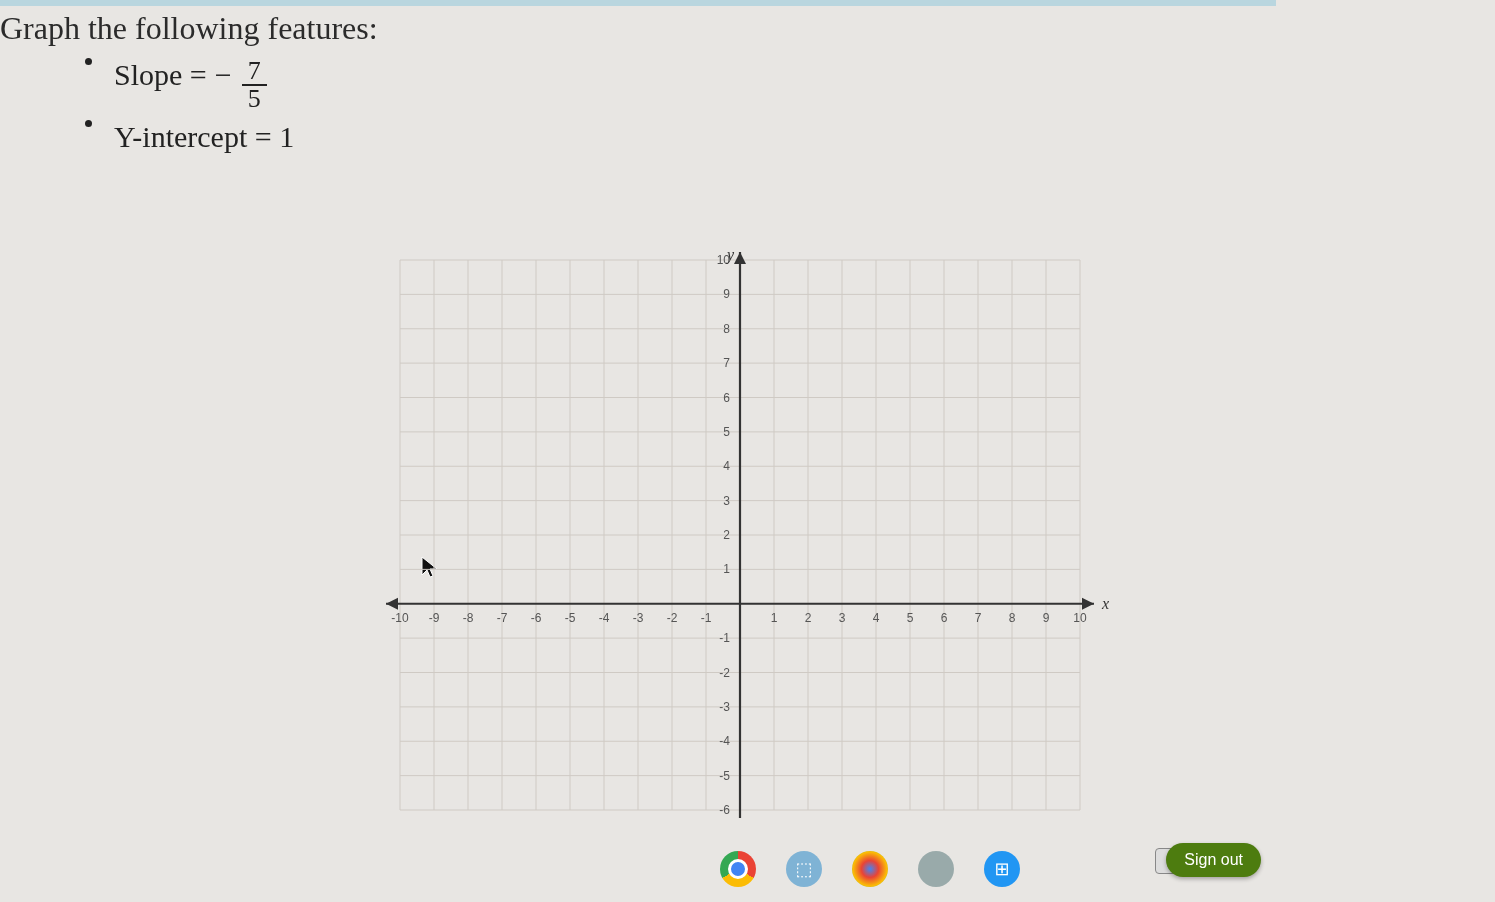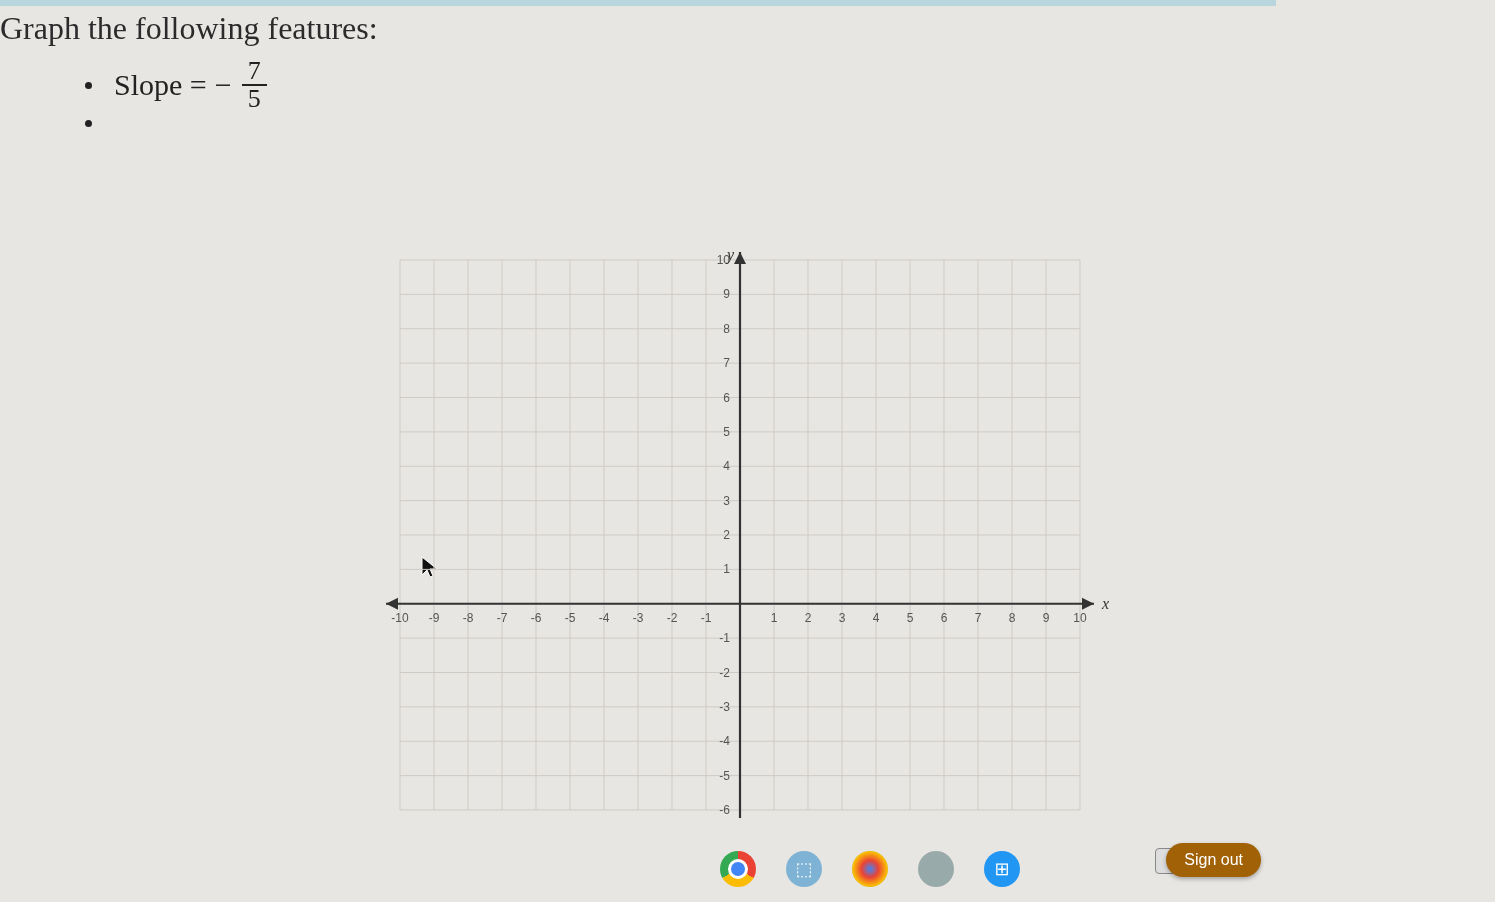--- a/index.html
+++ b/index.html
@@ -1,29 +1,29 @@
 <!DOCTYPE html>
 <html><head>
 <meta charset="utf-8">
 <style>
   html,body{margin:0;padding:0;width:1495px;height:902px;background:#e8e6e3;font-family:Georgia,'Times New Roman',serif;color:#222;overflow:hidden}
   .page{position:relative;width:1276px;height:902px;box-sizing:border-box}
   .top-strip{position:absolute;top:0;left:0;right:0;height:6px;background:#b9d6df}
   .prompt{position:absolute;top:10px;left:0;font-size:32px;color:#2b2b2b}
   .bullets{position:absolute;top:58px;left:85px;font-size:30px;color:#222}
-  .bullets .row{display:flex;align-items:center;margin-bottom:8px}
+  .bullets .row{display:flex;margin-bottom:8px}
   .bullets .dot{width:7px;height:7px;background:#222;border-radius:50%;margin-right:22px;flex:0 0 7px}
   .frac{display:inline-flex;flex-direction:column;align-items:center;margin-left:6px;line-height:1}
   .frac .n{border-bottom:2px solid #222;padding:0 6px;font-size:26px}
   .frac .d{padding:0 6px;font-size:26px}
   .minus{margin:0 4px 0 8px}
   .graph-wrap{position:absolute;top:245px;left:370px;width:740px;height:580px}
   svg{display:block}
   .cursor{position:absolute;top:555px;left:420px;font-size:22px;color:#111}
-  .signout{position:absolute;right:15px;bottom:25px;background:#a16207;color:#fff;font-family:Arial,sans-serif;font-size:16px;padding:8px 18px;border-radius:18px;box-shadow:0 2px 4px rgba(0,0,0,.3)}
+  .signout{position:absolute;right:15px;bottom:25px;background:#4d7c0f;color:#fff;font-family:Arial,sans-serif;font-size:16px;padding:8px 18px;border-radius:18px;box-shadow:0 2px 4px rgba(0,0,0,.3)}
   .taskbar{position:absolute;bottom:15px;left:720px;display:flex;gap:30px;align-items:center}
   .tb-icon{width:36px;height:36px;border-radius:50%;display:flex;align-items:center;justify-content:center;font-size:18px;color:#fff;font-family:Arial,sans-serif}
   .badge{position:absolute;right:95px;bottom:28px;width:24px;height:24px;border:1px solid #888;border-radius:4px;background:#ddd}
 </style>
 </head>
 <body>
 
 <div class="page">
   <div class="top-strip"></div>
 
@@ -34,20 +34,21 @@
       <span class="dot"></span>
       <span>Slope = </span>
       <span class="minus">−</span>
       <span class="frac">
         <span class="n">7</span>
         <span class="d">5</span>
       </span>
     </div>
     <div class="row">
       <span class="dot"></span>
+      <span>Y-intercept = 1</span>
     </div>
   </div>
 
   <div class="cursor">
     <svg width="20" height="24" viewBox="0 0 20 24">
       <path d="M2 2 L2 20 L7 15 L10 22 L13 21 L10 14 L17 14 Z" fill="#111" stroke="#fff" stroke-width="1"></path>
     </svg>
   </div>
 
   <div class="graph-wrap">

